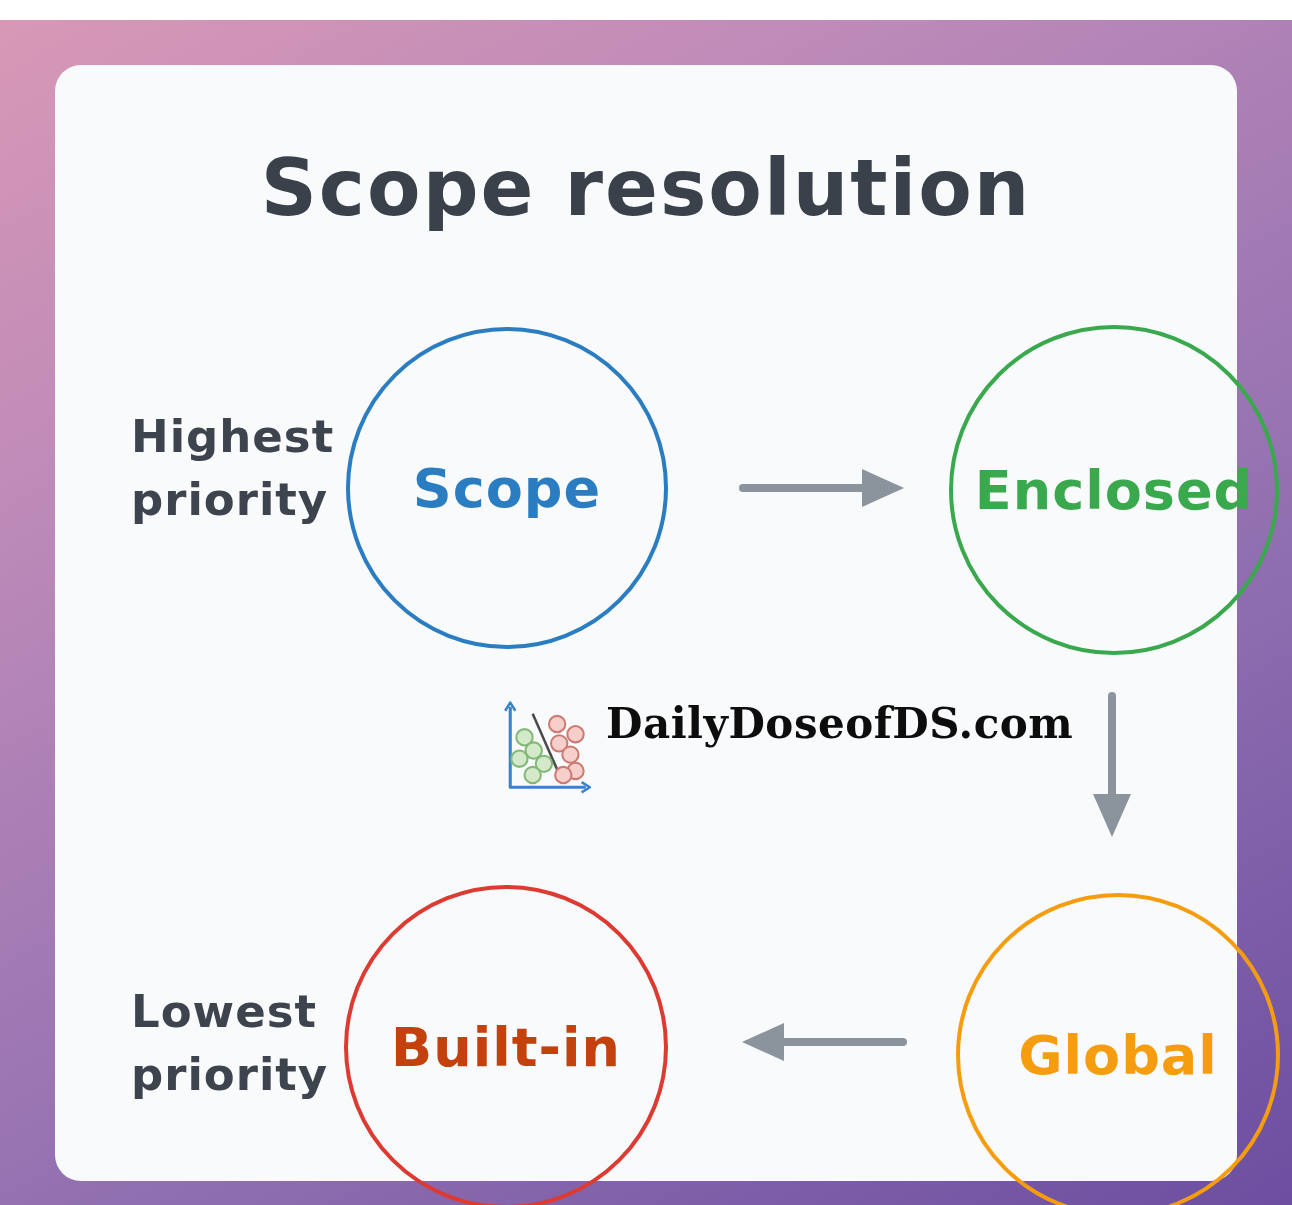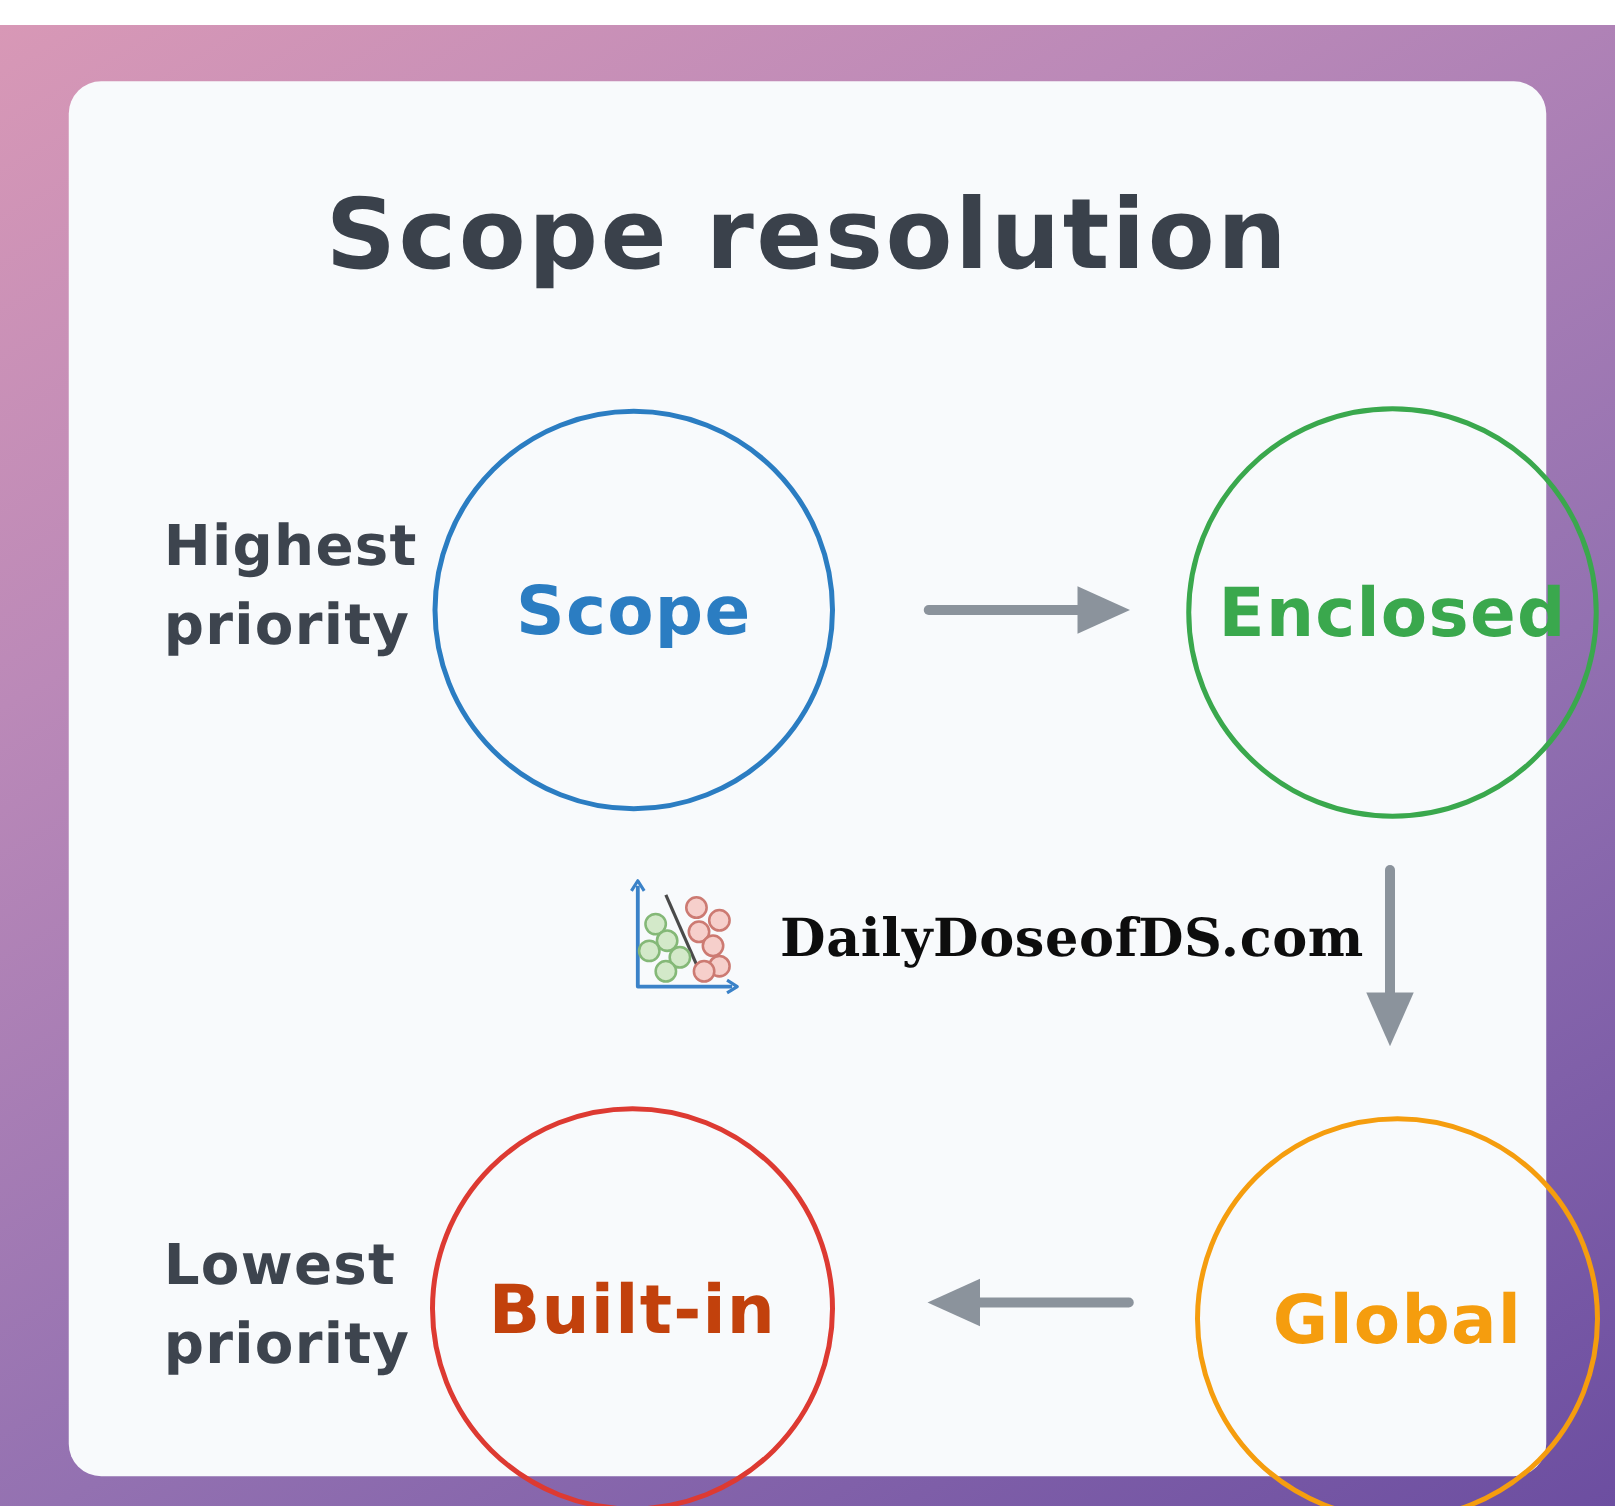--- a/index.html
+++ b/index.html
@@ -79,22 +79,22 @@
   .arrow-right { left: 683px; top: 401px; }
   .arrow-down  { left: 1035px; top: 626px; }
   .arrow-left  { left: 683px; top: 955px; }
 
   .watermark {
     position: absolute;
     left: 443px;
     top: 634px;
     height: 102px;
     display: flex;
-    align-items: center;
-    gap: 24px;
+    align-items: flex-start;
+    gap: 6px;
   }
   .wm-logo { width: 102px; height: 98px; }
   .wm-text {
     font-family: "DejaVu Serif", serif;
     font-weight: 700;
     font-size: 42px;
     color: #0d0d0d;
     letter-spacing: 0.5px;
     white-space: nowrap;
   }

